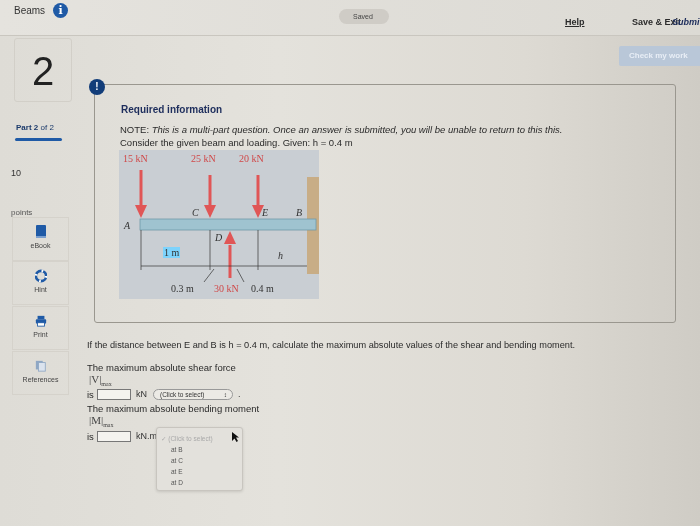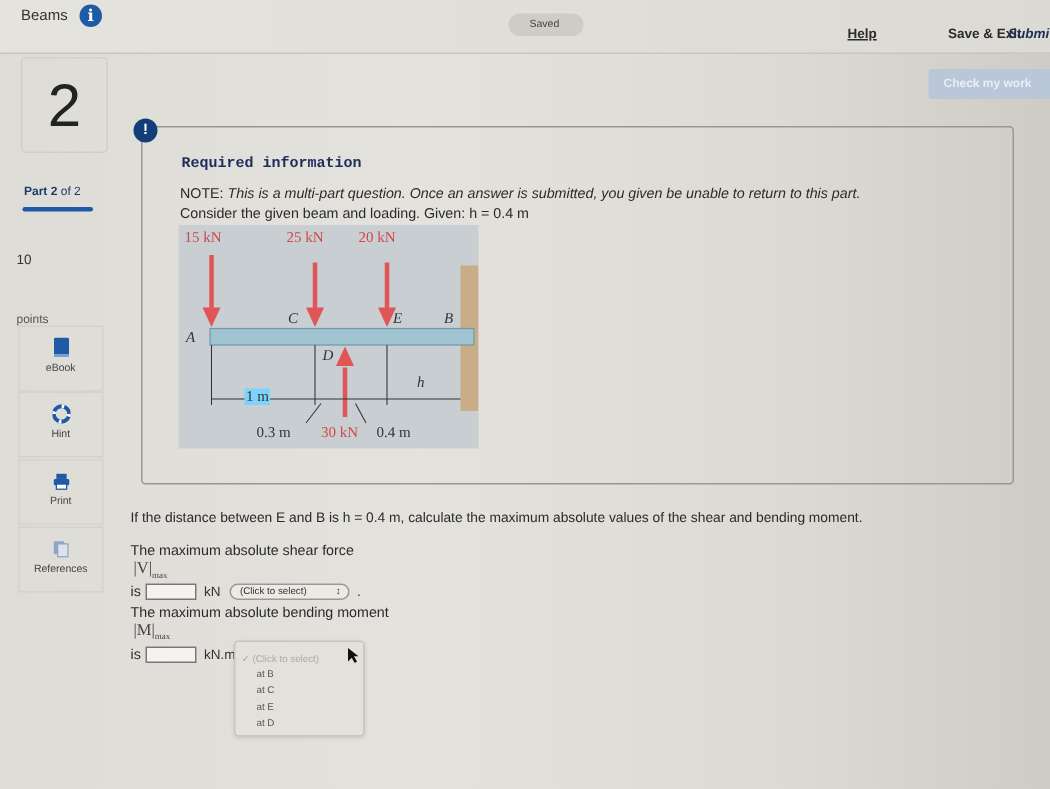--- a/index.html
+++ b/index.html
@@ -52,21 +52,21 @@
   .tool-print { top: 306px; }
   .tool-refs { top: 351px; }
   .alert-badge {
     position: absolute; left: 89px; top: 79px; width: 16px; height: 16px; border-radius: 50%;
     background: #123d79; color: #fff; font-size: 10px; font-weight: bold; text-align: center; line-height: 16px; z-index: 2;
   }
   .card {
     position: absolute; left: 94px; top: 84px; width: 582px; height: 239px;
     border: 1px solid #9a978f; border-radius: 3px;
   }
-  .req-title { position: absolute; left: 121px; top: 104px; font-size: 10px; font-weight: bold; color: #1d2d5c; font-family: Liberation Mono, monospace; }
+  .req-title { position: absolute; left: 121px; top: 104px; font-size: 10px; font-weight: bold; color: #1d2d5c; }
   .note { position: absolute; left: 120px; top: 124px; font-size: 9.5px; color: #2a2a2a; }
   .note i { font-style: italic; }
   .consider { position: absolute; left: 120px; top: 137px; font-size: 9.5px; color: #2a2a2a; }
   .figure { position: absolute; left: 119px; top: 150px; width: 200px; height: 149px; background: #c9ced3; }
   .fig-txt { position: absolute; font-family: "Liberation Serif", serif; font-size: 10px; color: #333; }
   .fig-red { color: #d04848; }
   .question { position: absolute; left: 87px; top: 340px; font-size: 9.2px; color: #2a2a2a; }
   .line { position: absolute; left: 87px; font-size: 9.5px; color: #2a2a2a; }
   .math { position: absolute; left: 89px; font-family: "Liberation Serif", serif; font-size: 11px; color: #444; }
   .math sub { font-size: 6px; }
@@ -138,21 +138,21 @@
       <rect x="4" y="3" width="8" height="10" fill="#dbe3ee" stroke="#8fa7c4"></rect>
     </svg>
   <span>References</span>
 </div>
 
 <div class="alert-badge">!</div>
 <div class="card"></div>
 <div class="req-title">Required information</div>
 <div class="note">
   <span>NOTE:</span>
-  <i>This is a multi-part question. Once an answer is submitted, you given be unable to return to this part.</i>
+  <i>This is a multi-part question. Once an answer is submitted, you will be unable to return to this this.</i>
 </div>
 <div class="consider">Consider the given beam and loading. Given: h = 0.4 m</div>
 
 <div class="figure">
   <svg width="200" height="149" viewBox="0 0 200 149">
 
     <rect x="188" y="27" width="12" height="97" fill="#c8ad86"></rect>
 
     <rect x="21" y="69" width="176" height="11" fill="#9fc3d0" stroke="#6f99a8" stroke-width="0.8"></rect>
 
@@ -177,21 +177,21 @@
     </g>
   </svg>
   <span class="fig-txt fig-red" style="left:4px;top:3px;">15 kN</span>
   <span class="fig-txt fig-red" style="left:72px;top:3px;">25 kN</span>
   <span class="fig-txt fig-red" style="left:120px;top:3px;">20 kN</span>
   <span class="fig-txt" style="left:5px;top:70px;font-style:italic;">A</span>
   <span class="fig-txt" style="left:73px;top:57px;font-style:italic;">C</span>
   <span class="fig-txt" style="left:96px;top:82px;font-style:italic;">D</span>
   <span class="fig-txt" style="left:143px;top:57px;font-style:italic;">E</span>
   <span class="fig-txt" style="left:177px;top:57px;font-style:italic;">B</span>
-  <span class="fig-txt" style="left:44px;top:109px;background:#7dd3fc;padding:0 1px;">1 m</span>
+  <span class="fig-txt" style="left:44px;top:97px;background:#7dd3fc;padding:0 1px;">1 m</span>
   <span class="fig-txt" style="left:52px;top:133px;">0.3 m</span>
   <span class="fig-txt fig-red" style="left:95px;top:133px;">30 kN</span>
   <span class="fig-txt" style="left:132px;top:133px;">0.4 m</span>
   <span class="fig-txt" style="left:159px;top:100px;font-style:italic;">h</span>
 </div>
 
 <div class="question">If the distance between E and B is h = 0.4 m, calculate the maximum absolute values of the shear and bending moment.</div>
 
 <div class="line" style="top:362px;">The maximum absolute shear force</div>
 <div class="math" style="top:373px;">

